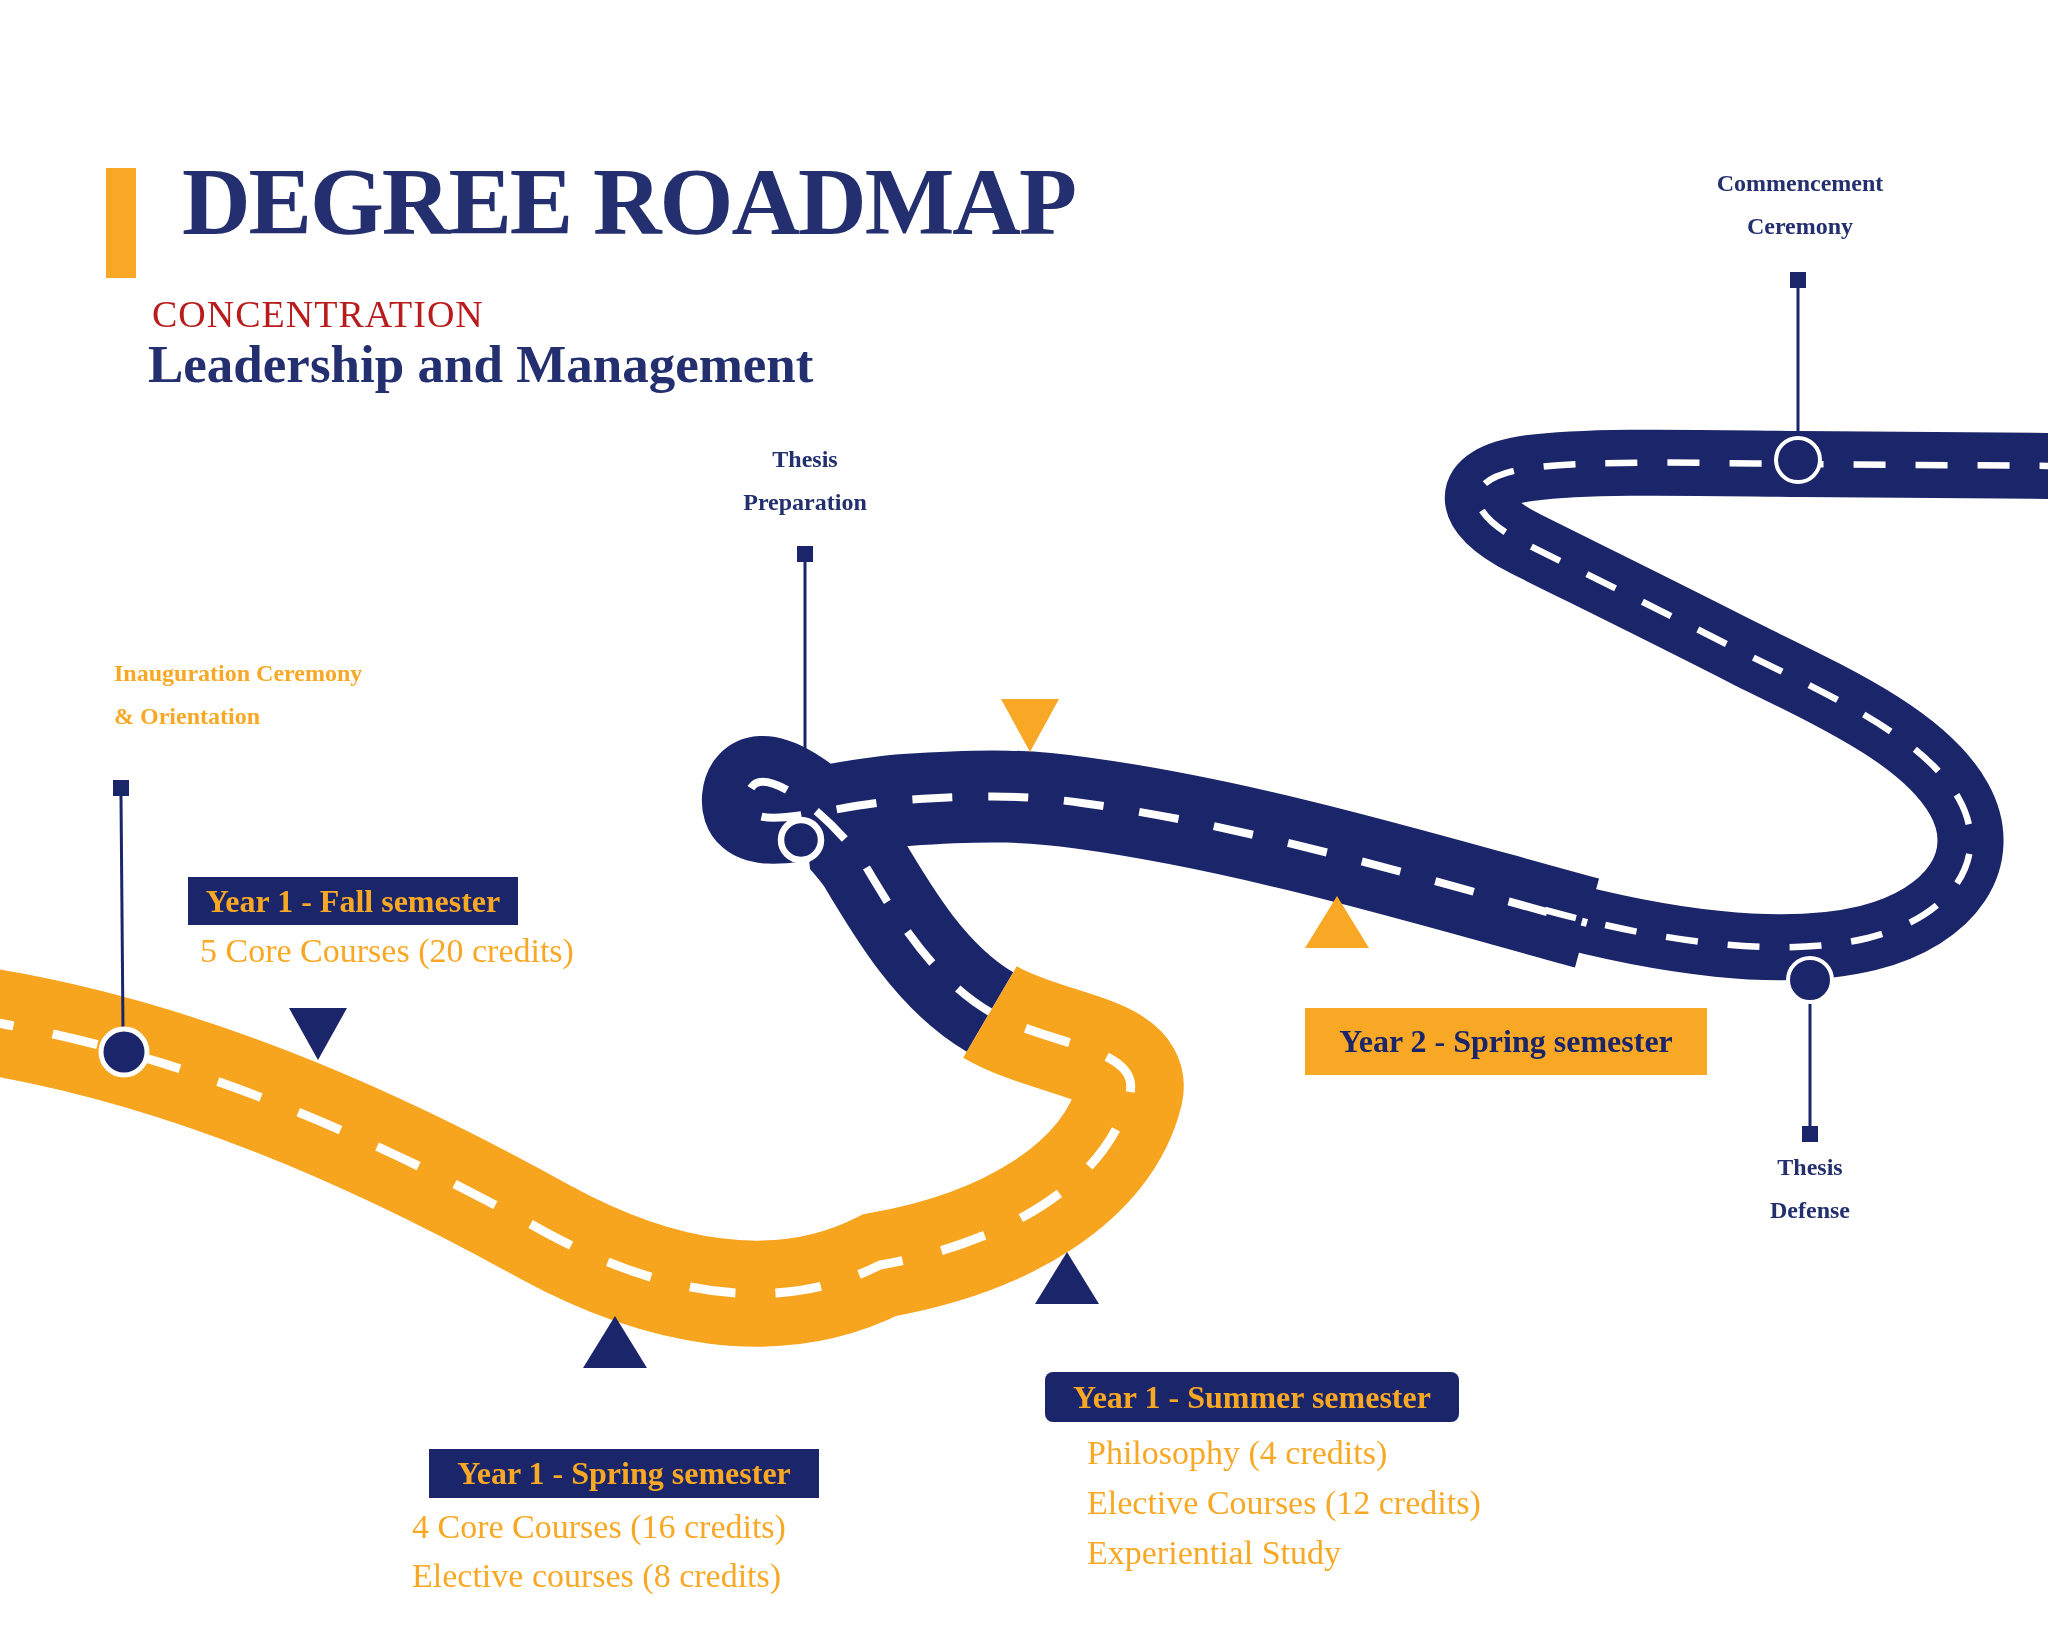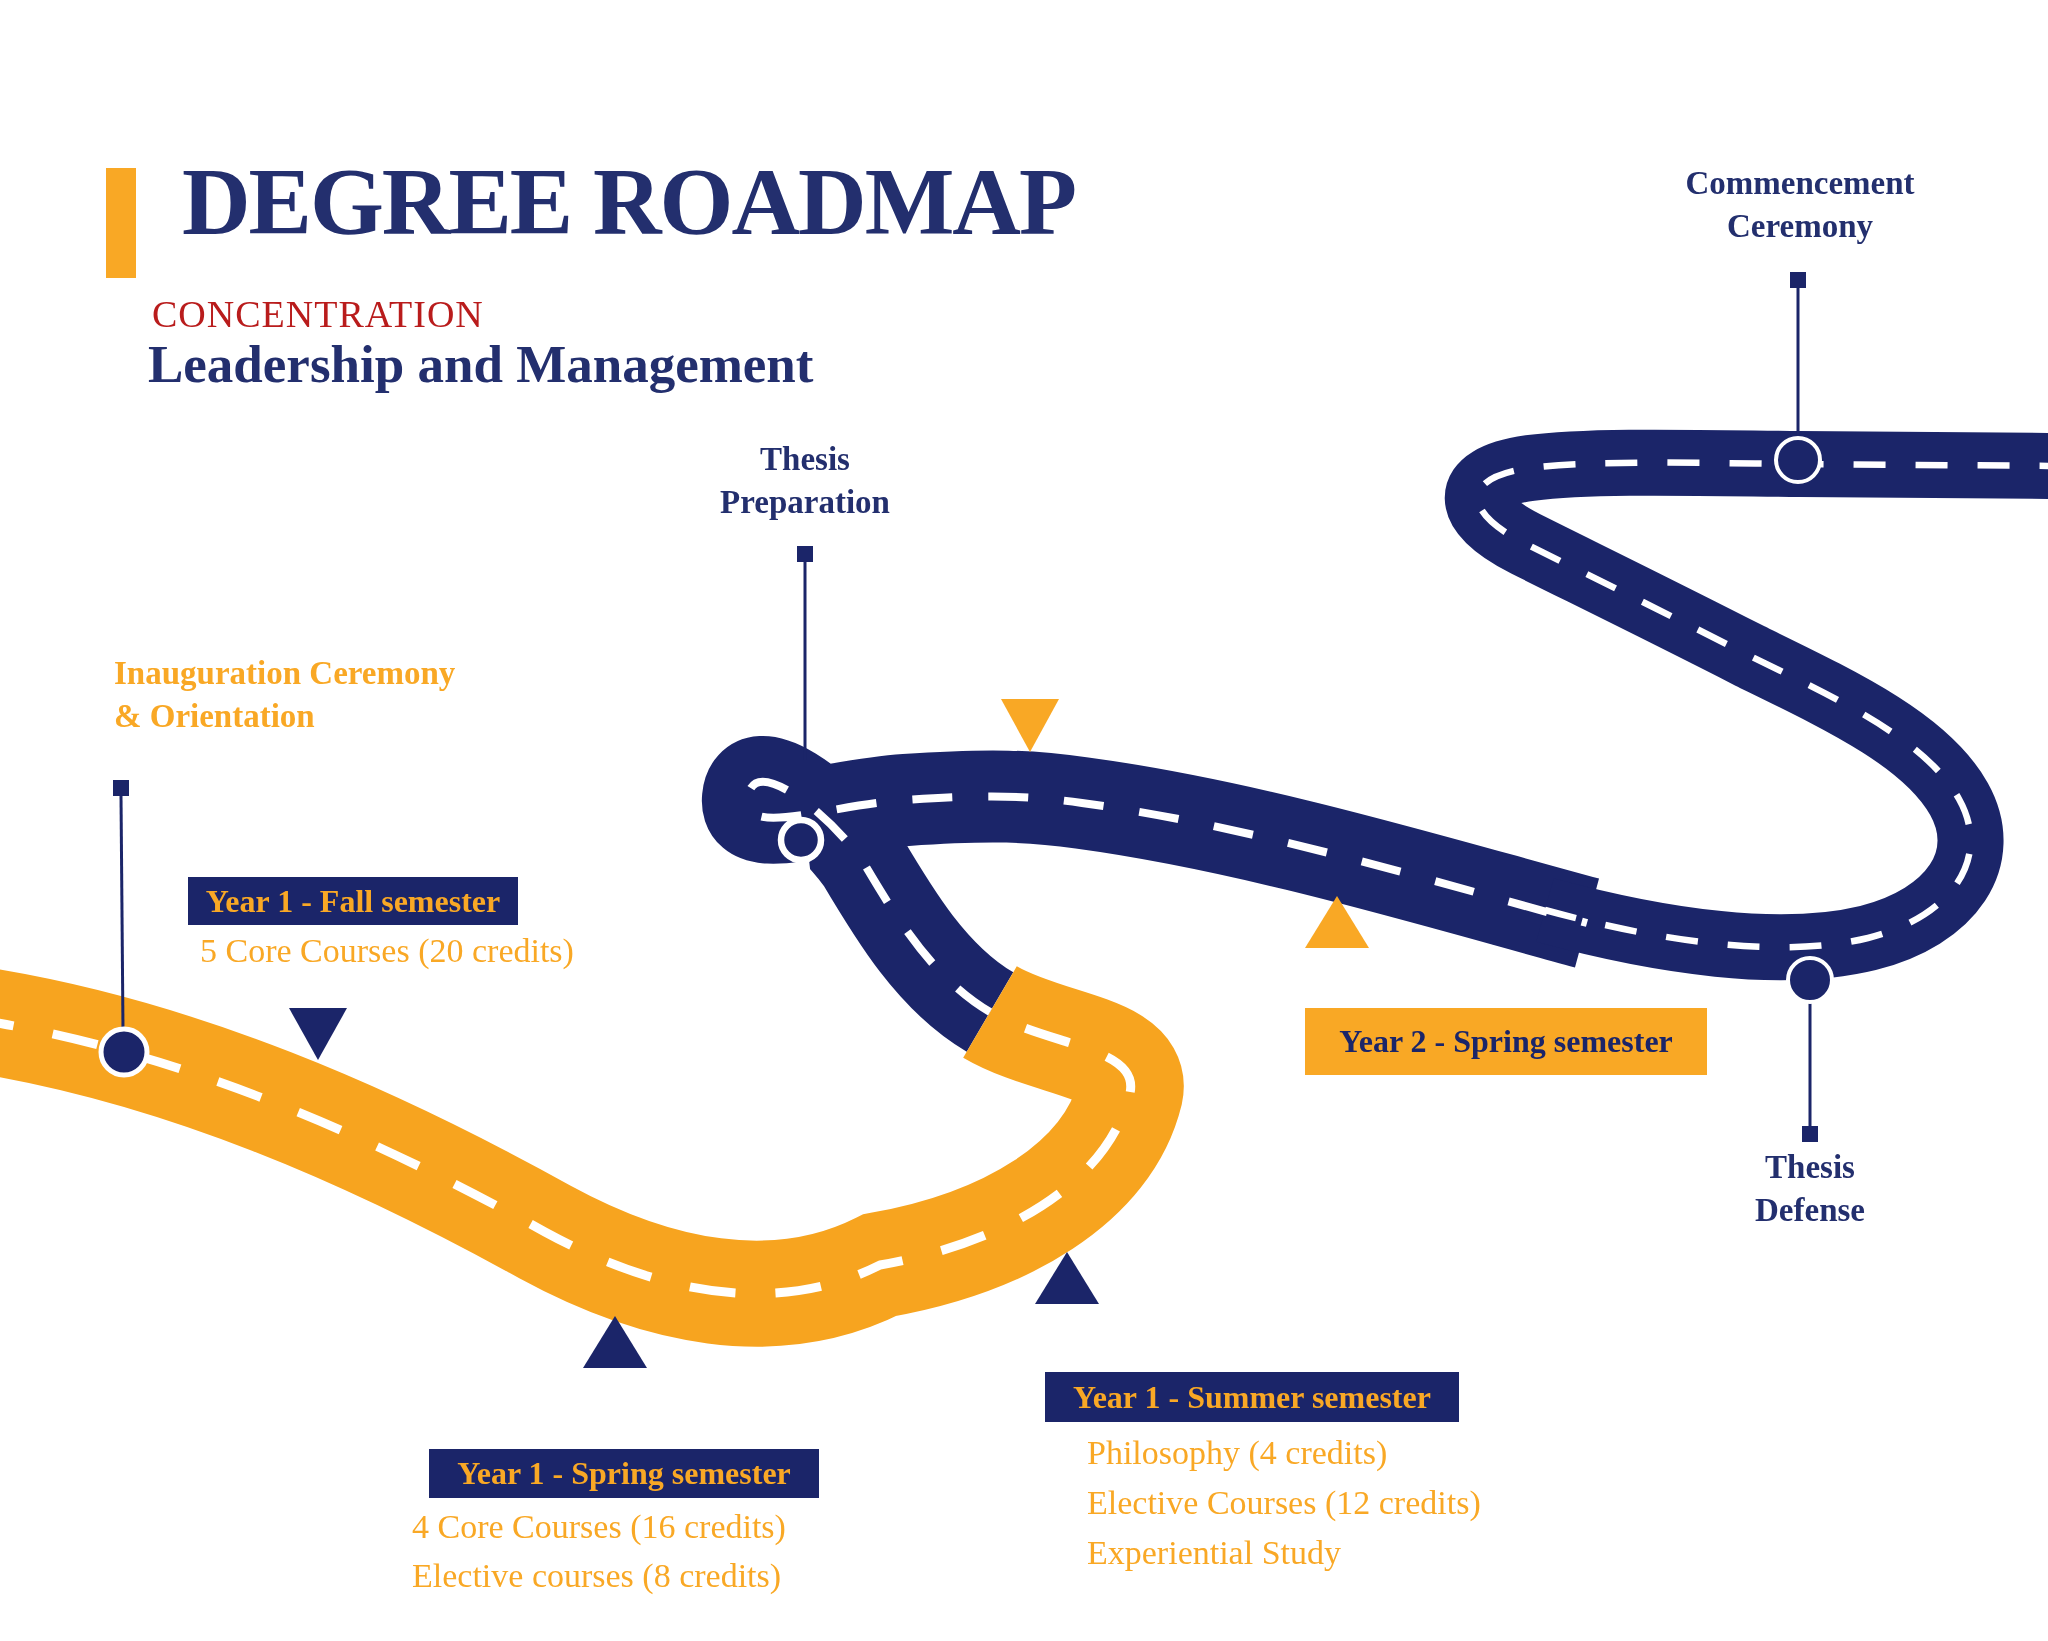--- a/index.html
+++ b/index.html
@@ -5,21 +5,21 @@
   html,body{margin:0;padding:0;background:#ffffff;}
   #canvas{position:relative;width:2048px;height:1641px;background:#ffffff;overflow:hidden;
           font-family:Liberation Serif, serif;}
   .abs{position:absolute;}
   
   .title-bar{left:106px;top:168px;width:30px;height:110px;background:#F9A825;}
   .title{left:182px;top:150px;font-size:95px;font-weight:700;color:#232F6E;letter-spacing:-2px;line-height:1.1;}
   .eyebrow{left:152px;top:292px;font-size:38px;font-weight:400;color:#b91c1c;letter-spacing:1px;}
   .program{left:148px;top:334px;font-size:53px;font-weight:700;color:#232F6E;}
   
-  .m-label{font-size:33px;font-weight:700;line-height:43px;}
+  .m-label{font-size:24px;font-weight:700;line-height:43px;}
   .m-label.orange{color:#F9A825;}
   .m-label.navy{color:#232F6E;}
   .center{text-align:center;}
   
   .badge{display:flex;align-items:center;justify-content:center;font-size:32px;font-weight:700;white-space:nowrap;}
   .badge.navy-bg{background:#1B2569;color:#F9A825;}
   .badge.orange-bg{background:#F9A825;color:#1B2569;}
   
   .details{font-size:34px;font-weight:400;white-space:nowrap;}
   .details.orange{color:#F9A825;}
@@ -103,21 +103,21 @@
   <div class="abs details orange" style="left:200px;top:930px;line-height:42px;">
     <div>5 Core Courses (20 credits)</div>
   </div>
 
   <div class="abs badge navy-bg" style="left:429px;top:1449px;width:390px;height:49px;">Year 1 - Spring semester</div>
   <div class="abs details orange" style="left:412px;top:1502px;line-height:49px;">
     <div>4 Core Courses (16 credits)</div>
     <div>Elective courses (8 credits)</div>
   </div>
 
-  <div class="abs badge navy-bg" style="left:1045px;top:1372px;width:414px;height:50px;">Year 1 - Summer semester</div>
+  <div class="abs badge navy-bg" style="left:1045px;top:1372px;width:414px;height:50px;border-radius:8px;">Year 1 - Summer semester</div>
   <div class="abs details orange" style="left:1087px;top:1428px;line-height:50px;">
     <div>Philosophy (4 credits)</div>
     <div>Elective Courses (12 credits)</div>
     <div>Experiential Study</div>
   </div>
 
 
   <div class="abs badge orange-bg" style="left:1305px;top:1008px;width:402px;height:67px;">Year 2 - Spring semester</div>
 
 </div>

